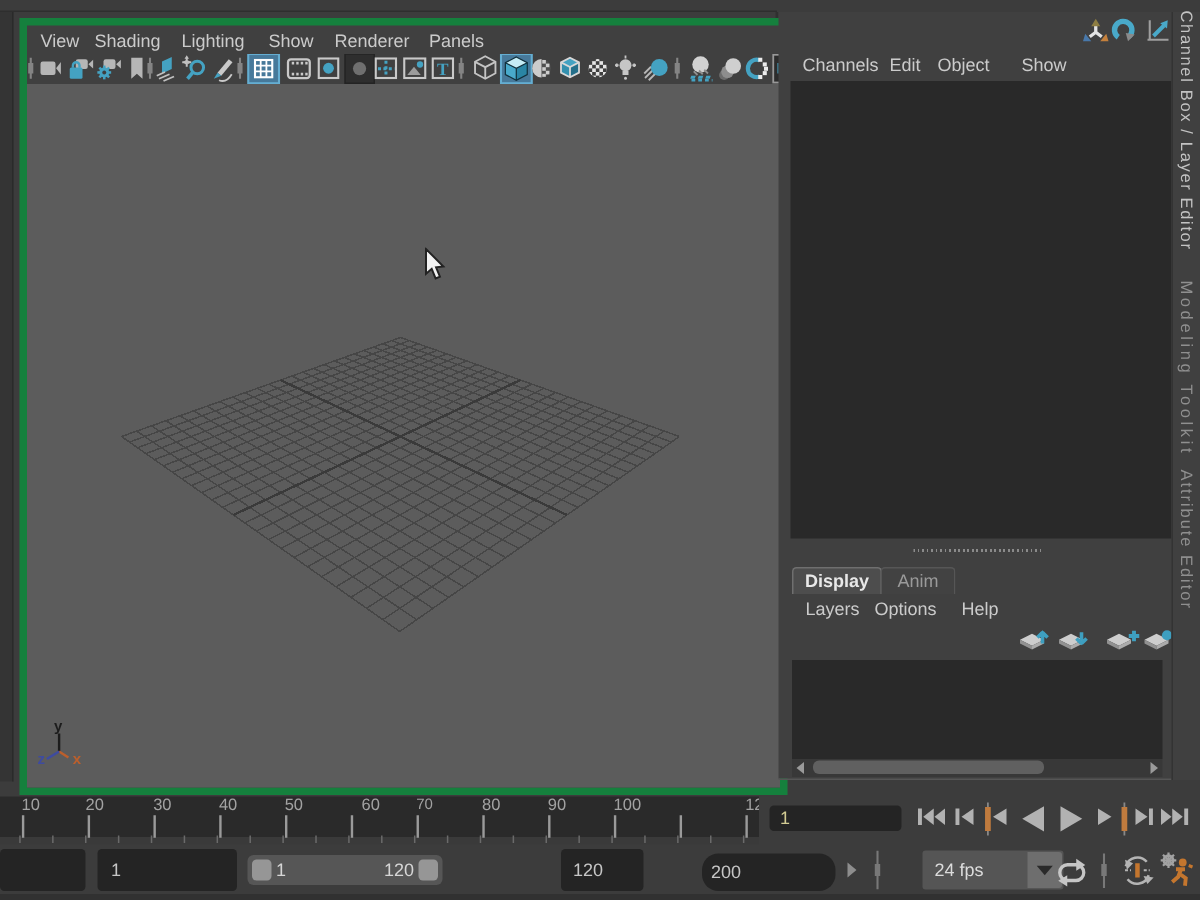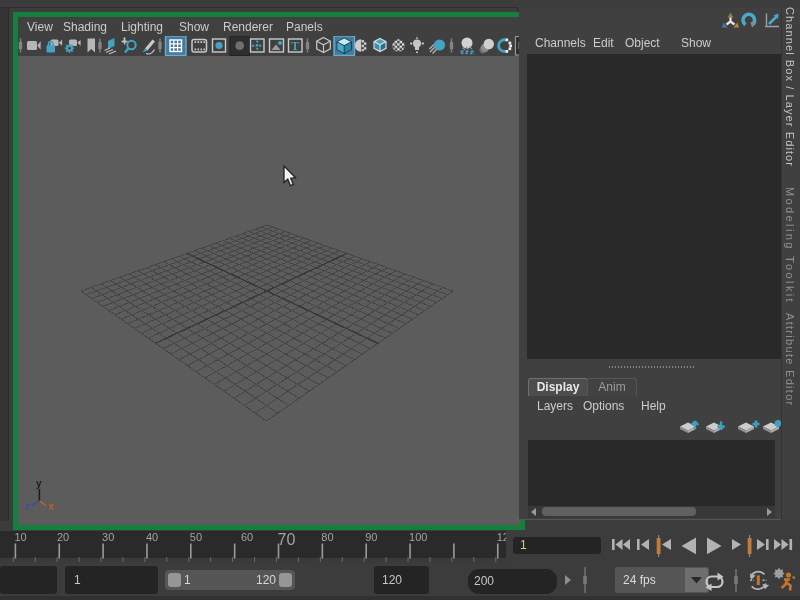--- a/index.html
+++ b/index.html
@@ -313,21 +313,21 @@
       <rect x="495.26" y="26" width="1" height="5" fill="#6a6a6a"></rect>
     </g>
 </svg>
 <div class="abs" id="tlabels" style="left:0;top:531px;width:506px;height:14px;overflow:hidden;">
     <div class="abs" style="left:14.4px;top:0px;font-size:11px;color:#a2a2a2;">10</div>
     <div class="abs" style="left:57px;top:0px;font-size:11px;color:#a2a2a2;">20</div>
     <div class="abs" style="left:102.10000000000001px;top:0px;font-size:11px;color:#a2a2a2;">30</div>
     <div class="abs" style="left:145.95000000000002px;top:0px;font-size:11px;color:#a2a2a2;">40</div>
     <div class="abs" style="left:189.8px;top:0px;font-size:11px;color:#a2a2a2;">50</div>
     <div class="abs" style="left:241px;top:0px;font-size:11px;color:#a2a2a2;">60</div>
-    <div class="abs" style="left:277.5px;top:0px;font-size:16px;color:#a2a2a2;">70</div>
+    <div class="abs" style="left:277.5px;top:0px;font-size:10px;color:#a2a2a2;">70</div>
     <div class="abs" style="left:321.34999999999997px;top:0px;font-size:11px;color:#a2a2a2;">80</div>
     <div class="abs" style="left:365.2px;top:0px;font-size:11px;color:#a2a2a2;">90</div>
     <div class="abs" style="left:409.05px;top:0px;font-size:11px;color:#a2a2a2;">100</div>
     <div class="abs" style="left:452.9px;top:0px;font-size:11px;color:#a2a2a2;margin-top:32px;">110</div>
     <div class="abs" style="left:496.75px;top:0px;font-size:11px;color:#a2a2a2;">120</div>
   </div>
 
 <div class="abs" style="left:513px;top:537px;width:88px;height:17px;background:#242424;border-radius:3px;color:#d2cb93;font-size:12px;line-height:17px;padding-left:7px;box-sizing:border-box;">1</div>
 
 <div class="abs" id="playback" style="left:605px;top:531px;width:195px;height:30px;"><svg width="195" height="30" viewBox="0 0 195 30">

